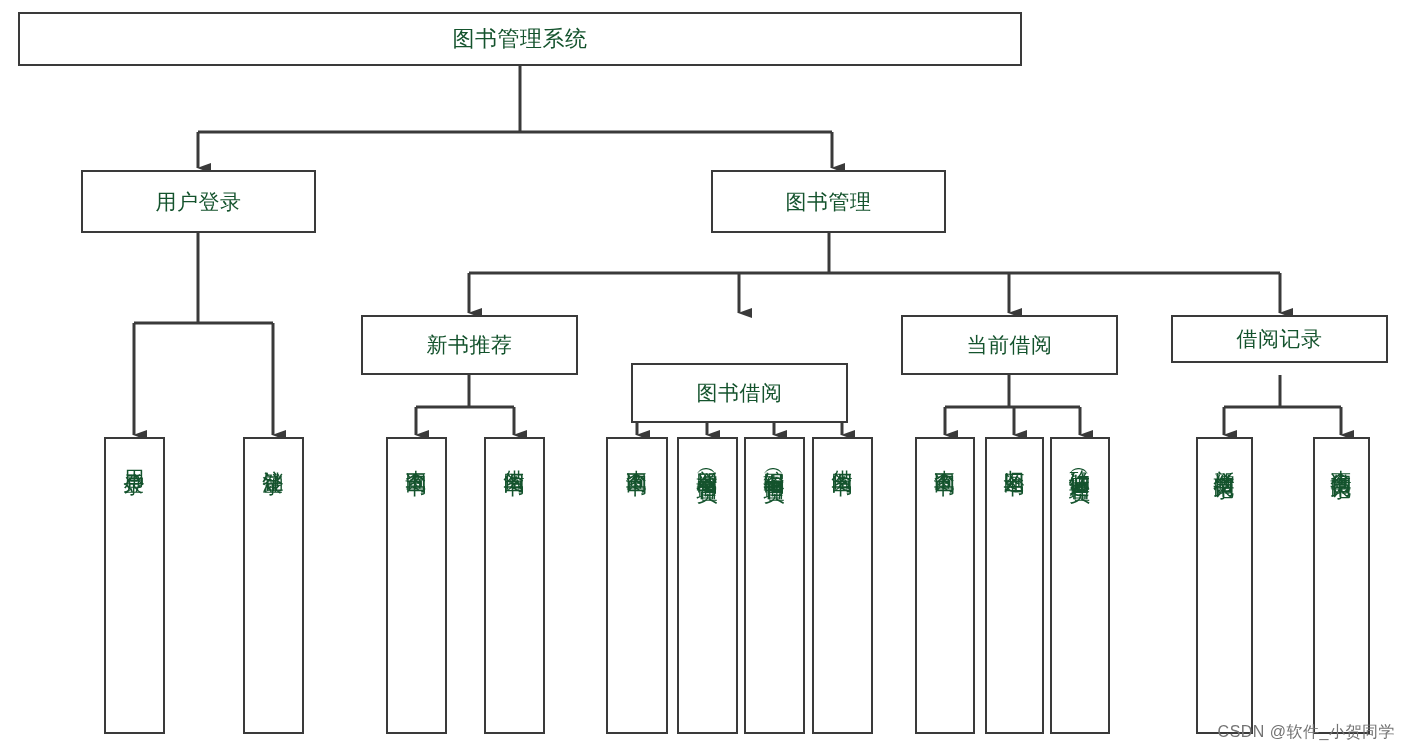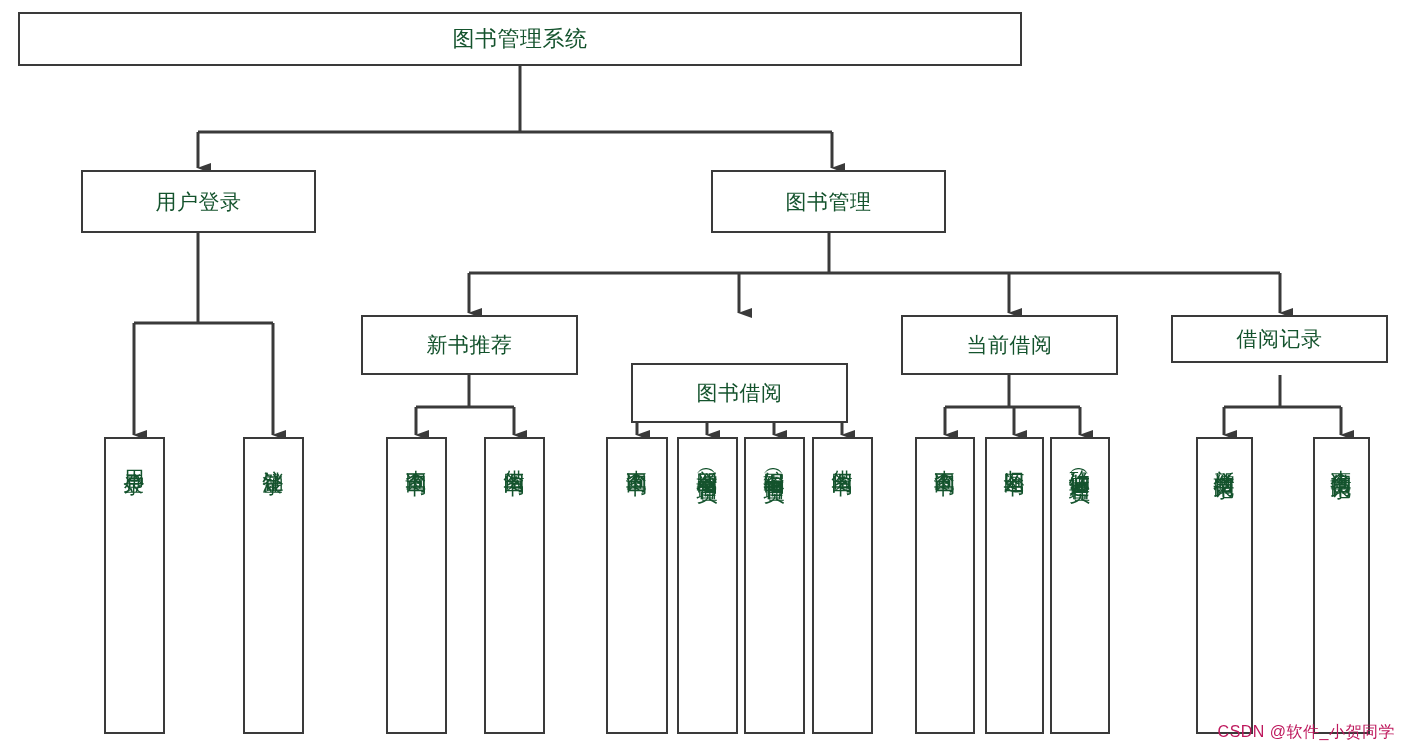--- a/index.html
+++ b/index.html
@@ -51,21 +51,21 @@
     writing-mode: vertical-rl;
     text-orientation: upright;
     white-space: nowrap;
     display: block;
   }
   #watermark {
     position: absolute;
     right: 10px;
     bottom: 4px;
     font-size: 16px;
-    color: #be185d;
+    color: #737373;
     letter-spacing: 0.5px;
     z-index: 5;
     white-space: nowrap;
   }
 </style>
 </head>
 <body>
 
 <div id="canvas">
 

